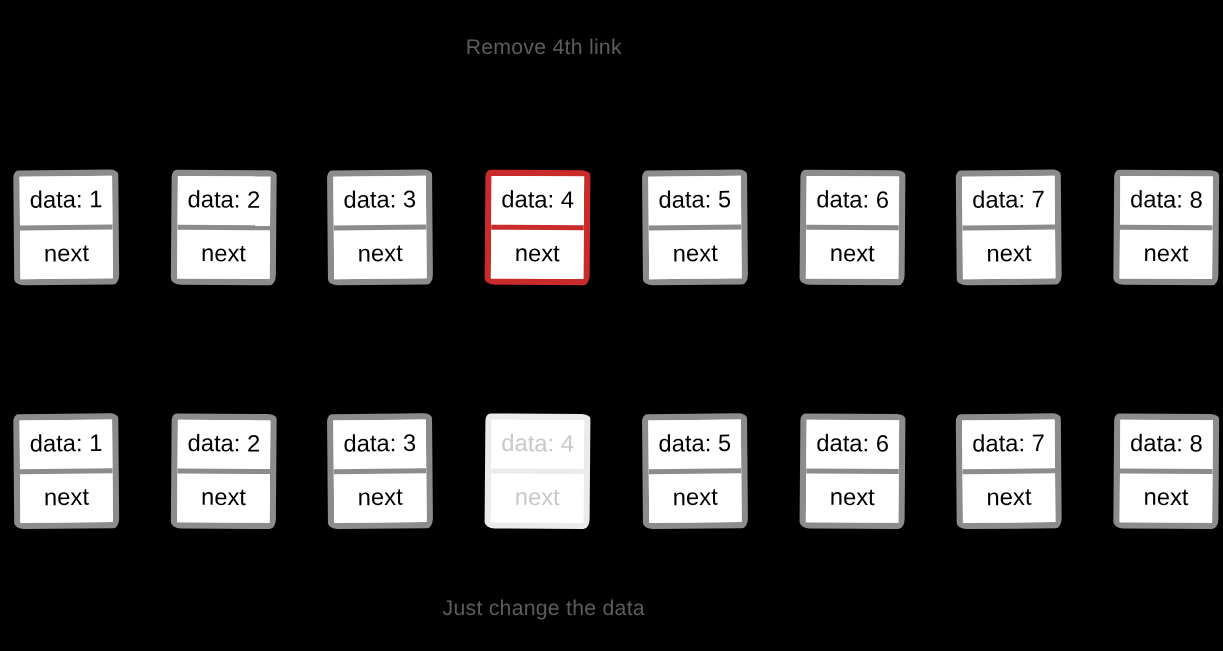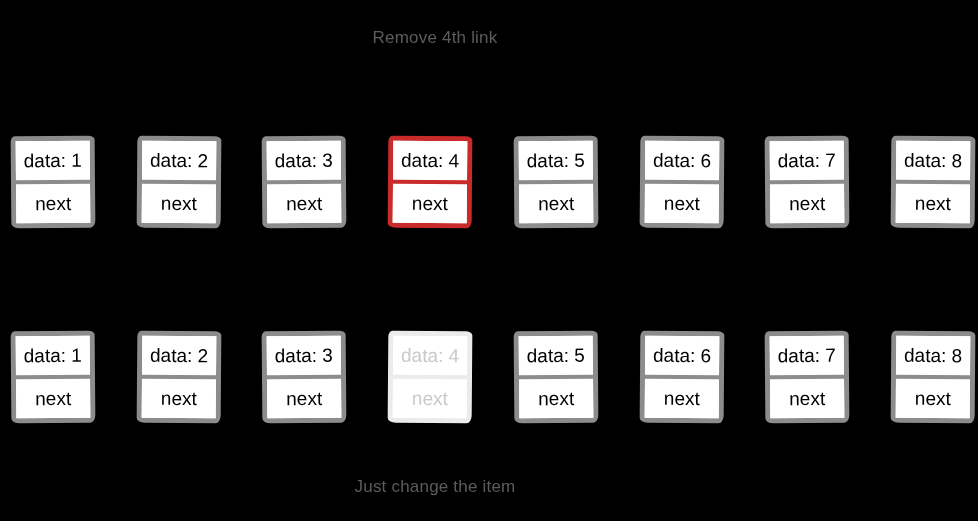--- a/index.html
+++ b/index.html
@@ -149,13 +149,13 @@
   <div class="node">
     <div class="cell cell-data">data: 7</div>
     <div class="cell cell-next">next</div>
   </div>
   <div class="node">
     <div class="cell cell-data">data: 8</div>
     <div class="cell cell-next">next</div>
   </div>
 </div>
 
-<div class="caption caption-bottom">Just change the item</div>
+<div class="caption caption-bottom">Just change the data</div>
 
 </body></html>

